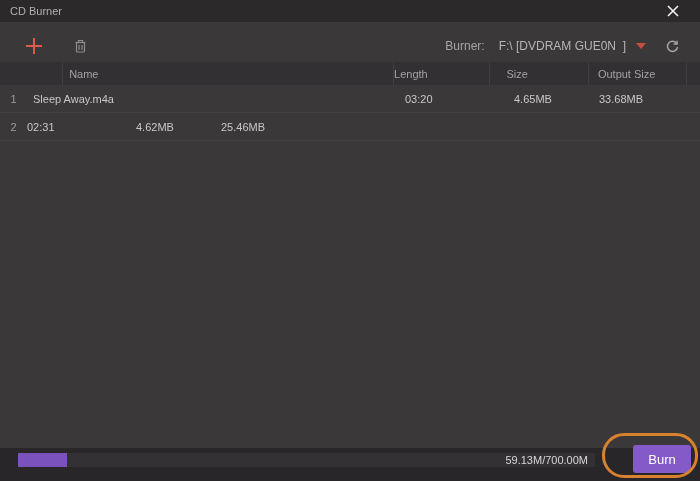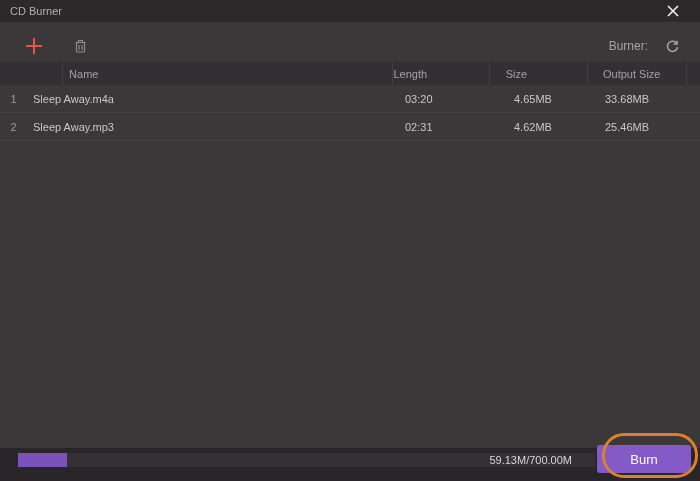--- a/index.html
+++ b/index.html
@@ -43,45 +43,45 @@
   .thead {
     height:23px; flex:0 0 23px; background:#333033;
     display:flex; align-items:center; font-size:11px; color:#a3a1a2;
   }
   .thead .cell { border-left:1px solid #423f42; height:100%; display:flex; align-items:center;margin-left:20px; }
   .thead .cell:first-child { border-left:none; }
   .col-num    { width:27px;  justify-content:center; }
   .col-name   { width:378px; padding-left:6px; }
   .col-length { width:93px;  padding-left:0; }
   .col-size   { width:92px;  padding-left:16px; }
-  .col-output { width:93px;  padding-left:15px; }
+  .col-output { width:93px;  padding-left:9px; }
   .col-extra  { width:17px; }
   .trow {
     height:28px; flex:0 0 28px; display:flex; align-items:center;
     font-size:11px; color:#c9c7c8; border-bottom:1px solid #454243;
     cursor:default;
   }
   .trow .cell { display:flex; align-items:center; }
   .trow .col-num { color:#9d9b9c; }
   .filler { flex:1 1 auto; background:#3b383a; }
   
   .bottombar {
     position:relative; height:33px; flex:0 0 33px; background:#29262a;
   }
   .progress-track {
     position:absolute; left:18px; top:5px; width:577px; height:14px;
     background:#343134;
   }
   .progress-fill { height:100%; background:#7b52bb; }
   .capacity-text {
-    position:absolute; right:128px; top:5px; height:14px; line-height:14px;
+    position:absolute; right:112px; top:5px; height:14px; line-height:14px;
     font-size:11px; color:#d8d6d7;
   }
   .burn-btn {
-    position:absolute; right:9px; top:-3px; width:94px; height:28px;
+    position:absolute; right:9px; top:-3px; width:58px; height:28px;
     background:#8459c8; border:none; border-radius:3px;
     color:#ffffff; font-size:13px; font-family:"Liberation Sans", sans-serif;
     cursor:pointer;
   }
   .annotation-ring {
     position:absolute; left:602px; top:433px; width:96px; height:45px;
     border:3px solid #d8812e; border-radius:22px;
     pointer-events:none; z-index:5;
   }
 </style>
@@ -111,20 +111,24 @@
       <svg width="15" height="16" viewBox="0 0 15 16" fill="none" stroke="#8d8b8c" stroke-width="1.2">
         <path d="M2.5 4.5 L12.5 4.5"></path>
         <path d="M5.5 4.2 L5.5 2.5 L9.5 2.5 L9.5 4.2"></path>
         <rect x="3.5" y="4.5" width="8" height="9.5" rx="1"></rect>
         <line x1="6" y1="7" x2="6" y2="12"></line>
         <line x1="9" y1="7" x2="9" y2="12"></line>
       </svg>
     </span>
     <div class="toolbar-right">
       <span class="burner-label">Burner:</span>
+      <span class="burner-select">
+        <span class="burner-value">F:\ [DVDRAM GUE0N  ]</span>
+        <span class="caret-down"></span>
+      </span>
       <span class="tool-icon" style="margin-left:0;">
         <svg width="15" height="15" viewBox="0 0 16 16" fill="none" stroke="#a5a3a4" stroke-width="1.6">
           <path d="M12.8 5.2 A5.4 5.4 0 1 0 13.4 8.6"></path>
           <polyline points="12.8,1.8 12.8,5.4 9.2,5.4" fill="none"></polyline>
         </svg>
       </span>
     </div>
   </div>
 
   <div class="thead">
@@ -139,21 +143,20 @@
   <div class="trow">
     <div class="cell col-num">1</div>
     <div class="cell col-name">Sleep Away.m4a</div>
     <div class="cell col-length">03:20</div>
     <div class="cell col-size">4.65MB</div>
     <div class="cell col-output">33.68MB</div>
     <div class="cell col-extra"></div>
   </div>
   <div class="trow">
     <div class="cell col-num">2</div>
-    <div class="cell col-name">Sleep Away.mp3</div>
     <div class="cell col-length">02:31</div>
     <div class="cell col-size">4.62MB</div>
     <div class="cell col-output">25.46MB</div>
     <div class="cell col-extra"></div>
   </div>
 
   <div class="filler"></div>
 
   <div class="bottombar">
     <div class="progress-track">

